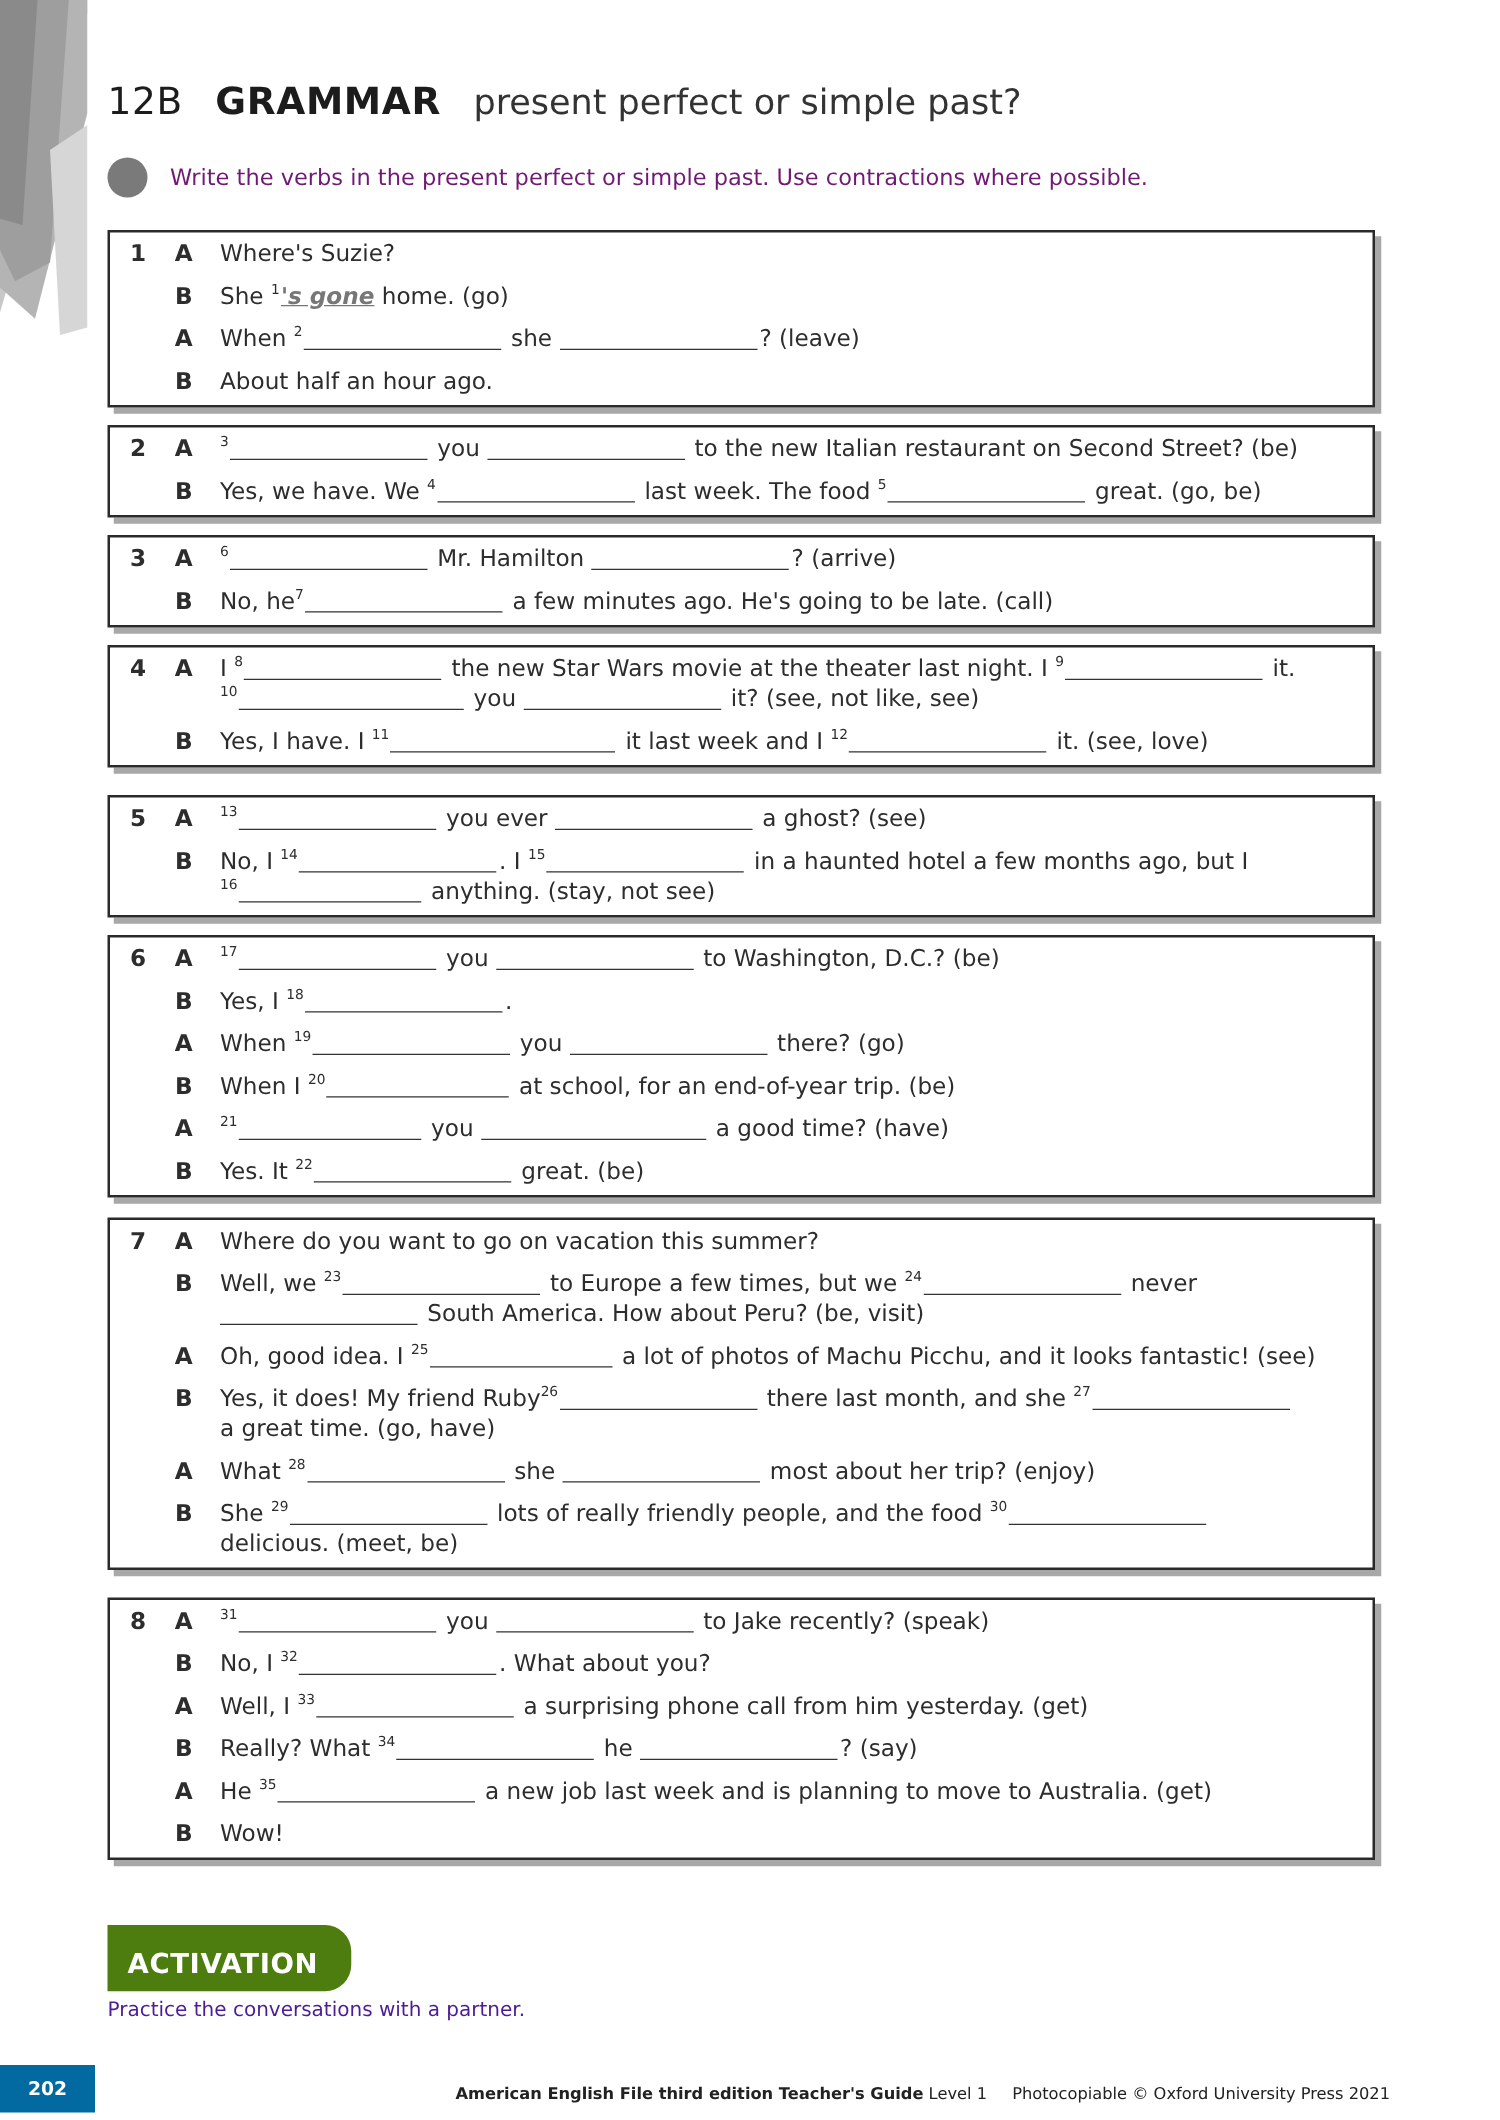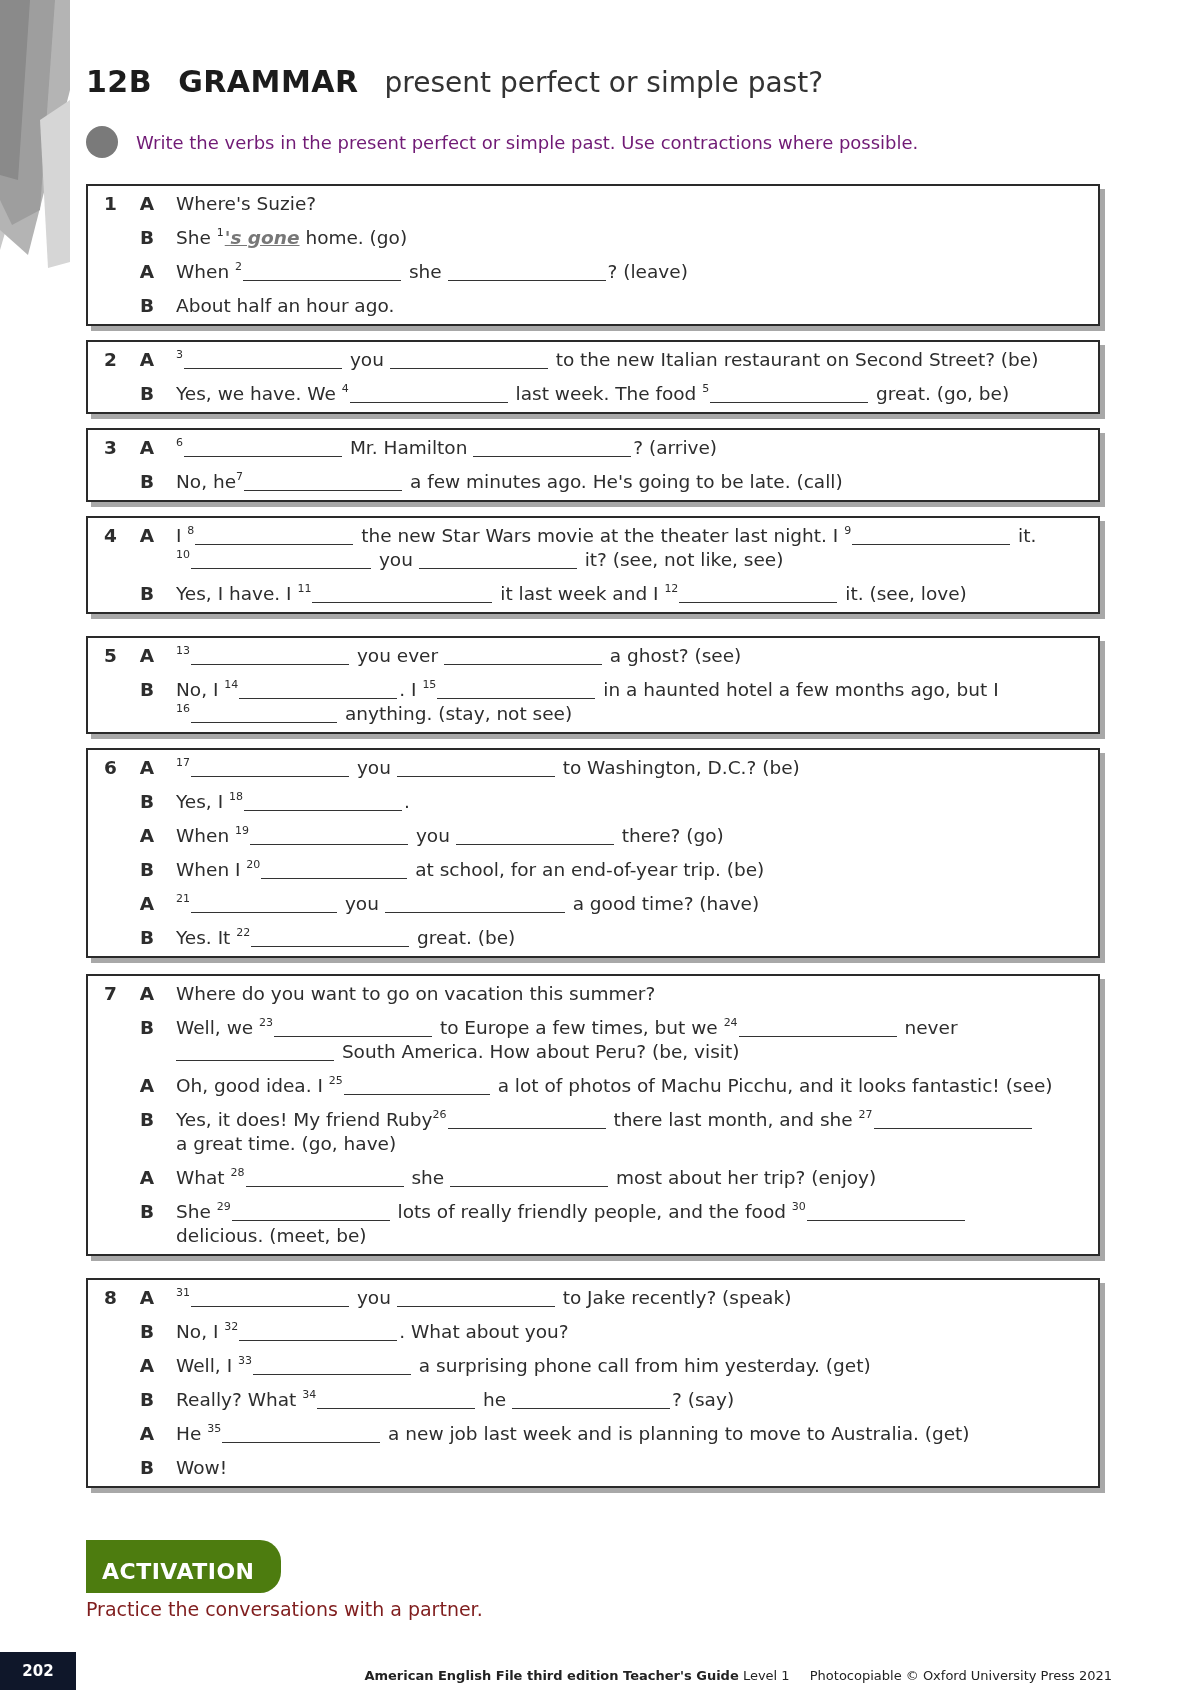--- a/index.html
+++ b/index.html
@@ -6,21 +6,21 @@
   body {
     width: 1200px; height: 1696px; position: relative; overflow: hidden;
     background: #ffffff; color: #2a2a2a;
     font-family: "DejaVu Sans", "Liberation Sans", sans-serif;
   }
   .fan { position: absolute; left: 0; top: 0; width: 70px; height: 272px; }
   .title {
     position: absolute; left: 86px; top: 62px; margin: 0;
     font-size: 30px; line-height: 40px; white-space: nowrap; color: #1c1c1c;
   }
-  .title .code { font-weight: bold; letter-spacing: 0.5px; }
+  .title .code { font-weight: normal; letter-spacing: 0.5px; }
   .title .sect { font-weight: bold; margin-left: 26px; letter-spacing: 0.5px; }
   .title .sub { font-weight: normal; margin-left: 26px; font-size: 28px; color: #333; }
   .instr {
     position: absolute; left: 86px; top: 126px; display: flex; align-items: center;
     font-size: 18px; color: #701a75;
   }
   .instr .dot { width: 32px; height: 32px; border-radius: 50%; background: #7a7a7a; margin-right: 18px; }
   .box {
     position: absolute; left: 86px; width: 1014px; box-sizing: border-box;
     border: 2.5px solid #2a2a2a; background: #fff;
@@ -41,24 +41,24 @@
   }
   .blank.sm { width: 146px; }
   .blank.lg { width: 180px; }
   sup { font-size: 11px; vertical-align: 8px; line-height: 0; margin-right: 1px; }
   .ans { font-style: italic; font-weight: bold; text-decoration: underline; color: #777; text-align: right; }
   .activation {
     position: absolute; left: 86px; top: 1540px; height: 42px; padding: 11px 26px 0 16px;
     background: #4d7c0f; color: #fff; font-weight: bold; font-size: 22px; line-height: 42px;
     letter-spacing: 0.5px; border-radius: 0 21px 21px 0;
   }
-  .practice { position: absolute; left: 86px; top: 1598px; font-size: 19px; color: #7f1d1d; }
+  .practice { position: absolute; left: 86px; top: 1598px; font-size: 16px; color: #4c1d95; }
   .pagenum {
     position: absolute; left: 0; top: 1652px; width: 76px; height: 38px;
-    background: #0f172a; color: #fff; font-weight: bold; font-size: 15px;
+    background: #0369a1; color: #fff; font-weight: bold; font-size: 15px;
     text-align: center; line-height: 38px;
   }
   .footer {
     position: absolute; right: 88px; top: 1668px; font-size: 13px; color: #222; white-space: nowrap;
   }
   .footer .book { font-weight: bold; }
   .footer .copy { margin-left: 16px; }
 </style>
 </head>
 <body>

